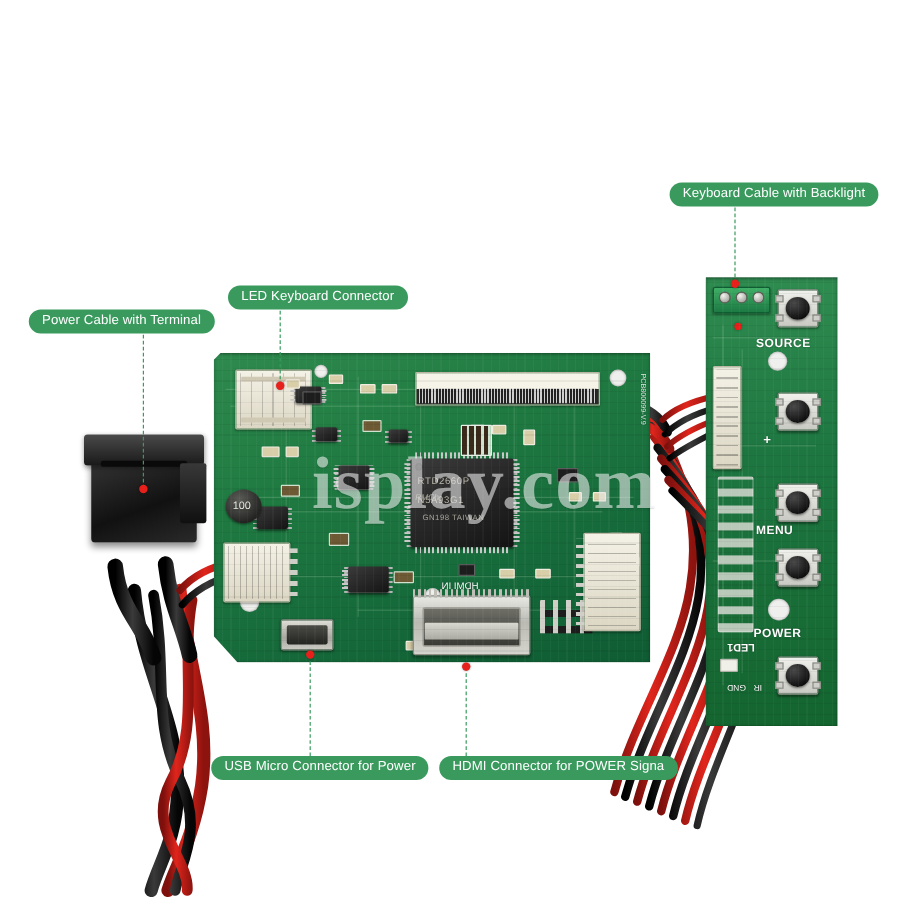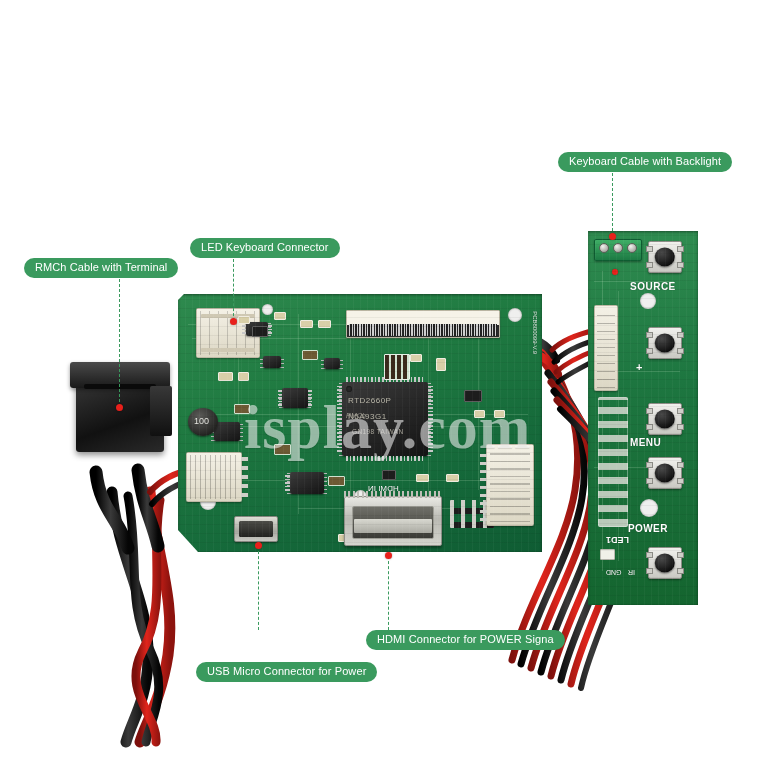--- a/index.html
+++ b/index.html
@@ -359,35 +359,35 @@
   </div>
 
   <div class="blkconn" style="left:76px;top:374px;width:88px;height:78px;">
     <div class="lip" style="top:-12px;"></div>
     <div class="notch"></div>
     <div style="position:absolute;right:6px;top:44px;width:8px;height:14px;background:#0c0c0c;border-radius:2px;"></div>
   </div>
   <div style="position:absolute;left:150px;top:386px;width:22px;height:50px;
               background:linear-gradient(180deg,#383838,#101010);border-radius:2px;"></div>
 
-  <div class="wm" style="left:244px;top:368px;margin-top:24px;">isplay.com</div>
-
-  <div class="pill" style="left:24px;top:258px;">RMCh Cable with Terminal</div>
+  <div class="wm" style="left:260px;top:368px;">isplay.com</div>
+
+  <div class="pill" style="left:24px;top:258px;">Power Cable with Terminal</div>
   <div class="leader" style="left:119px;top:279px;height:128px;"></div>
   <div class="dot" style="left:116px;top:404px;"></div>
 
   <div class="pill" style="left:190px;top:238px;">LED Keyboard Connector</div>
   <div class="leader" style="left:233px;top:259px;height:62px;"></div>
   <div class="dot" style="left:230px;top:318px;"></div>
 
   <div class="pill" style="left:558px;top:152px;">Keyboard Cable with Backlight</div>
   <div class="leader" style="left:612px;top:173px;height:63px;"></div>
   <div class="dot" style="left:609px;top:233px;"></div>
 
-  <div class="pill" style="left:176px;top:662px;margin-left:20px;">USB Micro Connector for Power</div>
+  <div class="pill" style="left:176px;top:630px;">USB Micro Connector for Power</div>
   <div class="leader" style="left:258px;top:546px;height:84px;"></div>
   <div class="dot" style="left:255px;top:542px;"></div>
 
   <div class="pill" style="left:366px;top:630px;">HDMI Connector for POWER Signa</div>
   <div class="leader" style="left:388px;top:556px;height:74px;"></div>
   <div class="dot" style="left:385px;top:552px;"></div>
 
 </div>
 
 </body></html>

